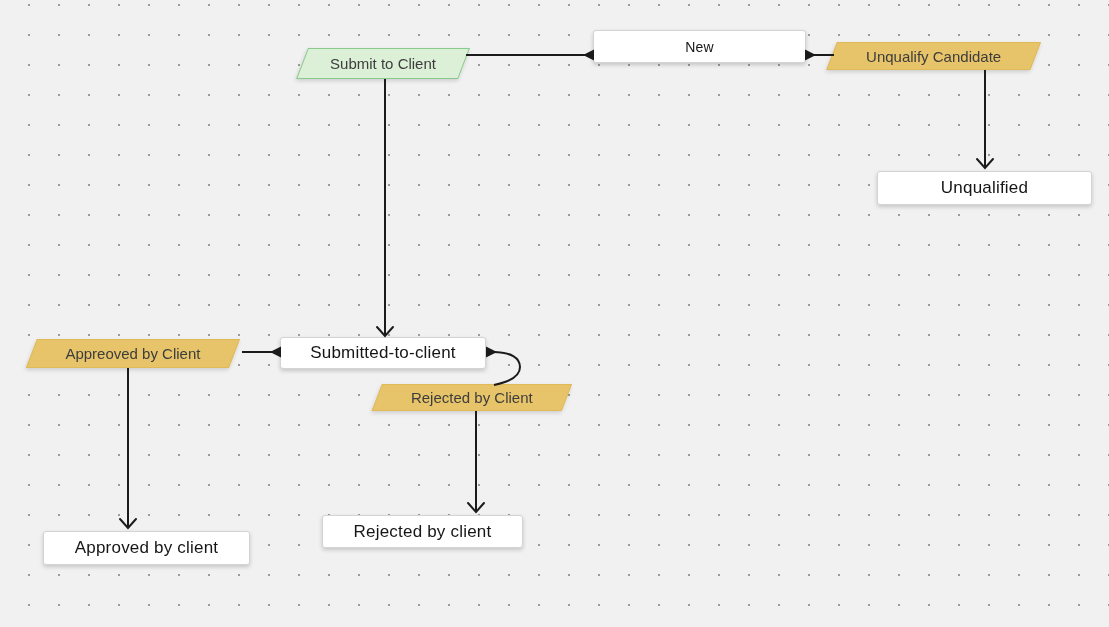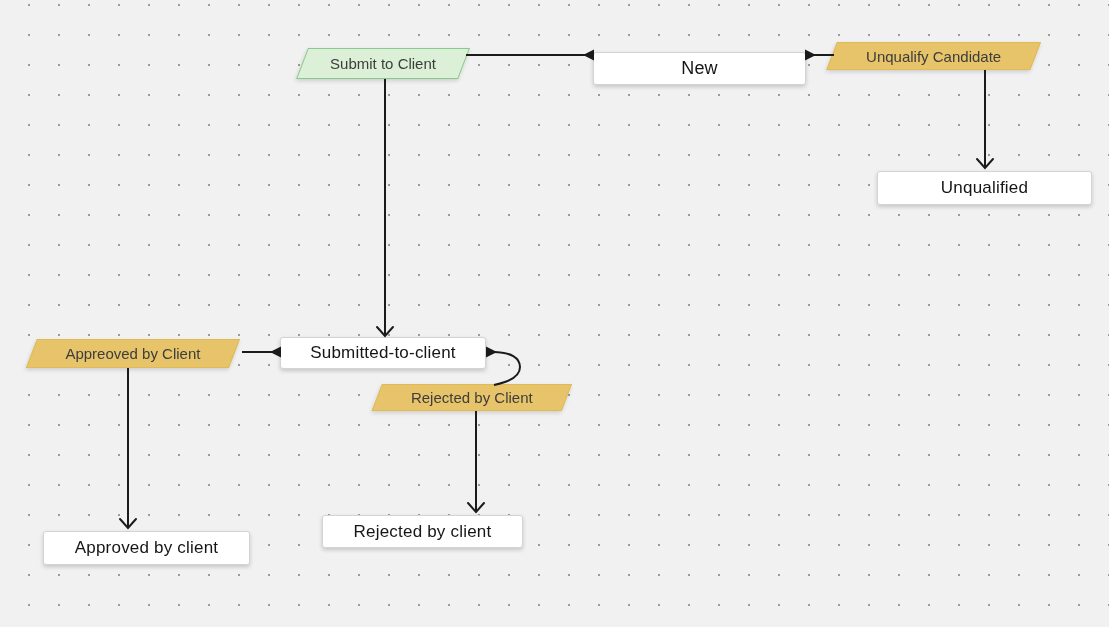--- a/index.html
+++ b/index.html
@@ -18,21 +18,21 @@
   .state{
     position:absolute;
     background:#ffffff;
     border:1px solid #d4d4d4;
     border-radius:3px;
     box-shadow:0 2px 4px rgba(0,0,0,0.18);
     display:flex;align-items:center;justify-content:center;
     font-size:17px;color:#161616;letter-spacing:.2px;
     box-sizing:border-box;
   }
-  #state-new{left:593px;top:52px;width:213px;height:33px;font-size:18px;}
+  #state-new{left:593px;top:30px;width:213px;height:33px;font-size:14px;}
   #state-unqualified{left:877px;top:171px;width:215px;height:34px;}
   #state-submitted{left:280px;top:337px;width:206px;height:32px;}
   #state-approved{left:43px;top:531px;width:207px;height:34px;text-align:center;}
   #state-rejected{left:322px;top:515px;width:201px;height:33px;}
 
   
   .transition{
     position:absolute;
     transform:skewX(-21deg);
     transform-origin:0 0;

